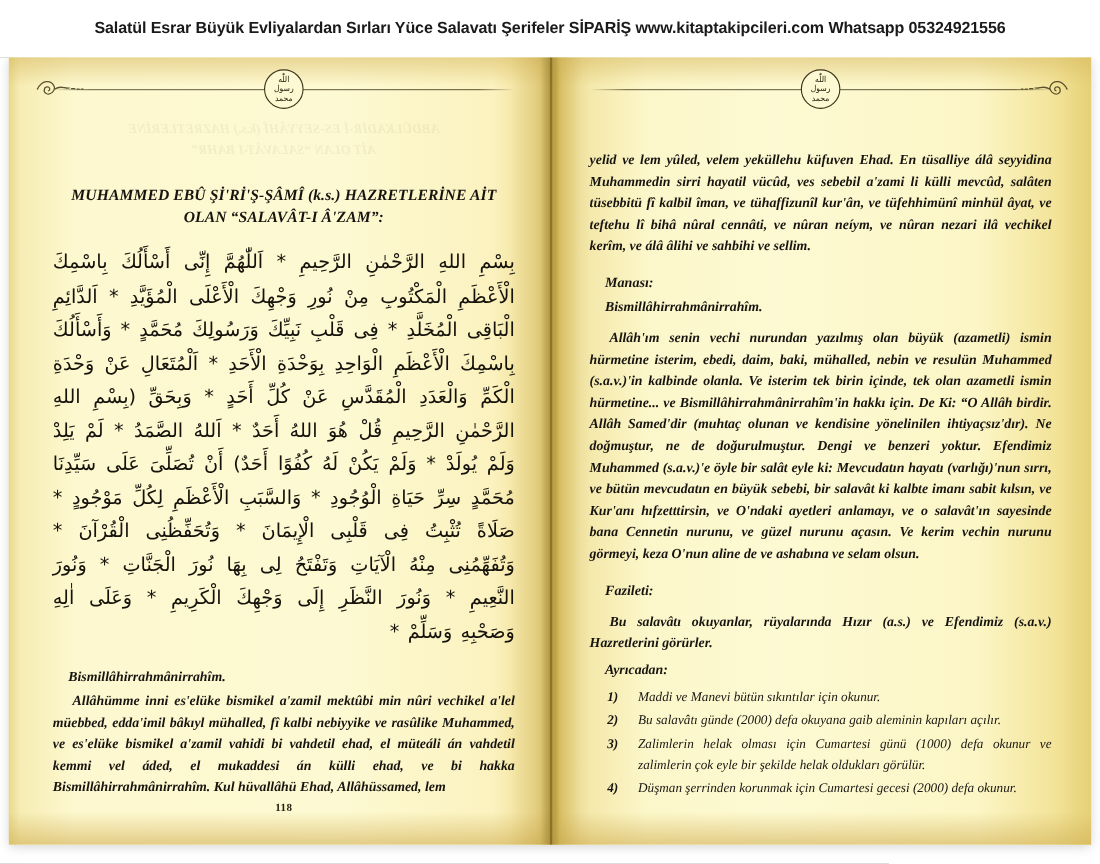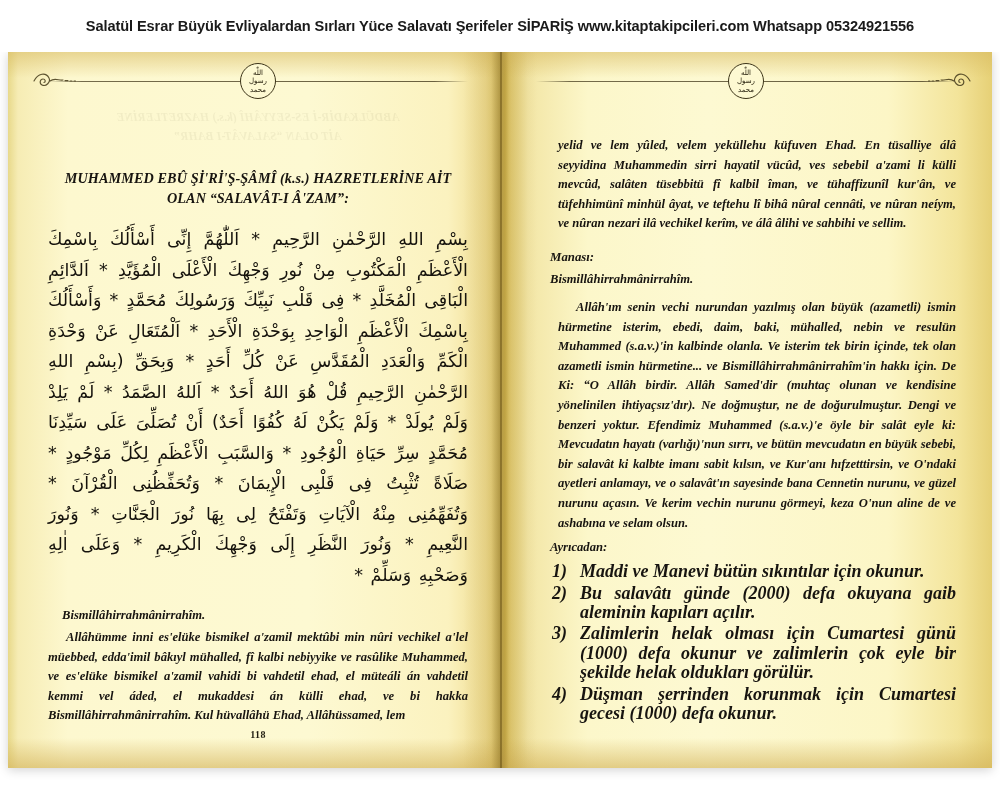--- a/index.html
+++ b/index.html
@@ -211,21 +211,20 @@
   }
 
   .rp-para {
     font-family: "Liberation Serif", serif;
     font-style: italic;
     font-weight: 700;
     font-size: 12.6px;
     line-height: 19.6px;
     color: #171410;
     text-align: justify;
-    margin-left: 22px;
   }
   .rp-top { margin-top: 34px; }
   .rp-indent { text-indent: 18px; }
   .rp-section {
     margin-top: 16px;
     padding-left: 14px;
     font-family: Liberation Serif, serif;
     font-style: italic;
     font-weight: 700;
     font-size: 12.8px;
@@ -246,22 +245,22 @@
     margin-top: 7px;
     padding-left: 44px;
     list-style: none;
     counter-reset: fz;
   }
   ol.fazilet li {
     position: relative;
     counter-increment: fz;
     font-family: "Liberation Serif", serif;
     font-style: italic;
-    font-weight: 700;
-    font-size: 18px;
+    font-weight: 400;
+    font-size: 12px;
     line-height: 19.4px;
     color: #171410;
     text-align: justify;
     margin-bottom: 2px;
   }
   ol.fazilet li::before {
     content: counter(fz) ")";
     position: absolute;
     left: -28px;
     font-style: italic;
@@ -359,28 +358,30 @@
         </div>
 
         <div class="rp-para rp-top">yelid ve lem yûled, velem yeküllehu küfuven Ehad.  En tüsalliye álâ seyyidina Muhammedin sirri hayatil vücûd, ves sebebil a'zami li külli mevcûd, salâten tüsebbitü fî kalbil îman, ve tühaffizunîl kur'ân, ve tüfehhimünî minhül âyat, ve teftehu lî bihâ nûral cennâti, ve nûran neíym, ve nûran nezari ilâ vechikel kerîm, ve álâ âlihi ve sahbihi ve sellim.</div>
 
         <div class="rp-section">Manası:</div>
 
         <div class="rp-sub">Bismillâhirrahmânirrahîm.</div>
 
         <div class="rp-para rp-indent rp-gap">Allâh'ım senin vechi nurundan yazılmış olan büyük (azametli) ismin hürmetine isterim, ebedi, daim, baki, mühalled, nebin ve resulün Muhammed (s.a.v.)'in kalbinde olanla. Ve isterim tek birin içinde, tek olan azametli ismin hürmetine... ve Bismillâhirrahmânirrahîm'in hakkı için. De Ki: “O Allâh birdir. Allâh Samed'dir (muhtaç olunan ve kendisine yönelinilen ihtiyaçsız'dır). Ne doğmuştur, ne de doğurulmuştur. Dengi ve benzeri yoktur. Efendimiz Muhammed (s.a.v.)'e öyle bir salât eyle ki: Mevcudatın hayatı (varlığı)'nun sırrı, ve bütün mevcudatın en büyük sebebi, bir salavât ki kalbte imanı sabit kılsın, ve Kur'anı hıfzetttirsin, ve O'ndaki ayetleri anlamayı, ve o salavât'ın sayesinde bana Cennetin nurunu, ve güzel nurunu açasın. Ve kerim vechin nurunu görmeyi, keza O'nun aline de ve ashabına ve selam olsun.</div>
 
-
+        <div class="rp-section">Fazileti:</div>
+
+        <div class="rp-para rp-indent rp-gap">Bu salavâtı okuyanlar, rüyalarında Hızır (a.s.) ve Efendimiz (s.a.v.) Hazretlerini görürler.</div>
 
         <div class="rp-sub">Ayrıcadan:</div>
 
         <ol class="fazilet">
           <li>Maddi ve Manevi bütün sıkıntılar için okunur.</li>
           <li>Bu salavâtı günde (2000) defa okuyana gaib aleminin kapıları açılır.</li>
           <li>Zalimlerin helak olması için Cumartesi günü (1000) defa okunur ve zalimlerin çok eyle bir şekilde helak oldukları görülür.</li>
-          <li>Düşman şerrinden korunmak için Cumartesi gecesi (1000) defa okunur.</li>
+          <li>Düşman şerrinden korunmak için Cumartesi gecesi (2000) defa okunur.</li>
         </ol>
 
       </div>
 
     </div>
   </div>
 </div>
 
 </body></html>

